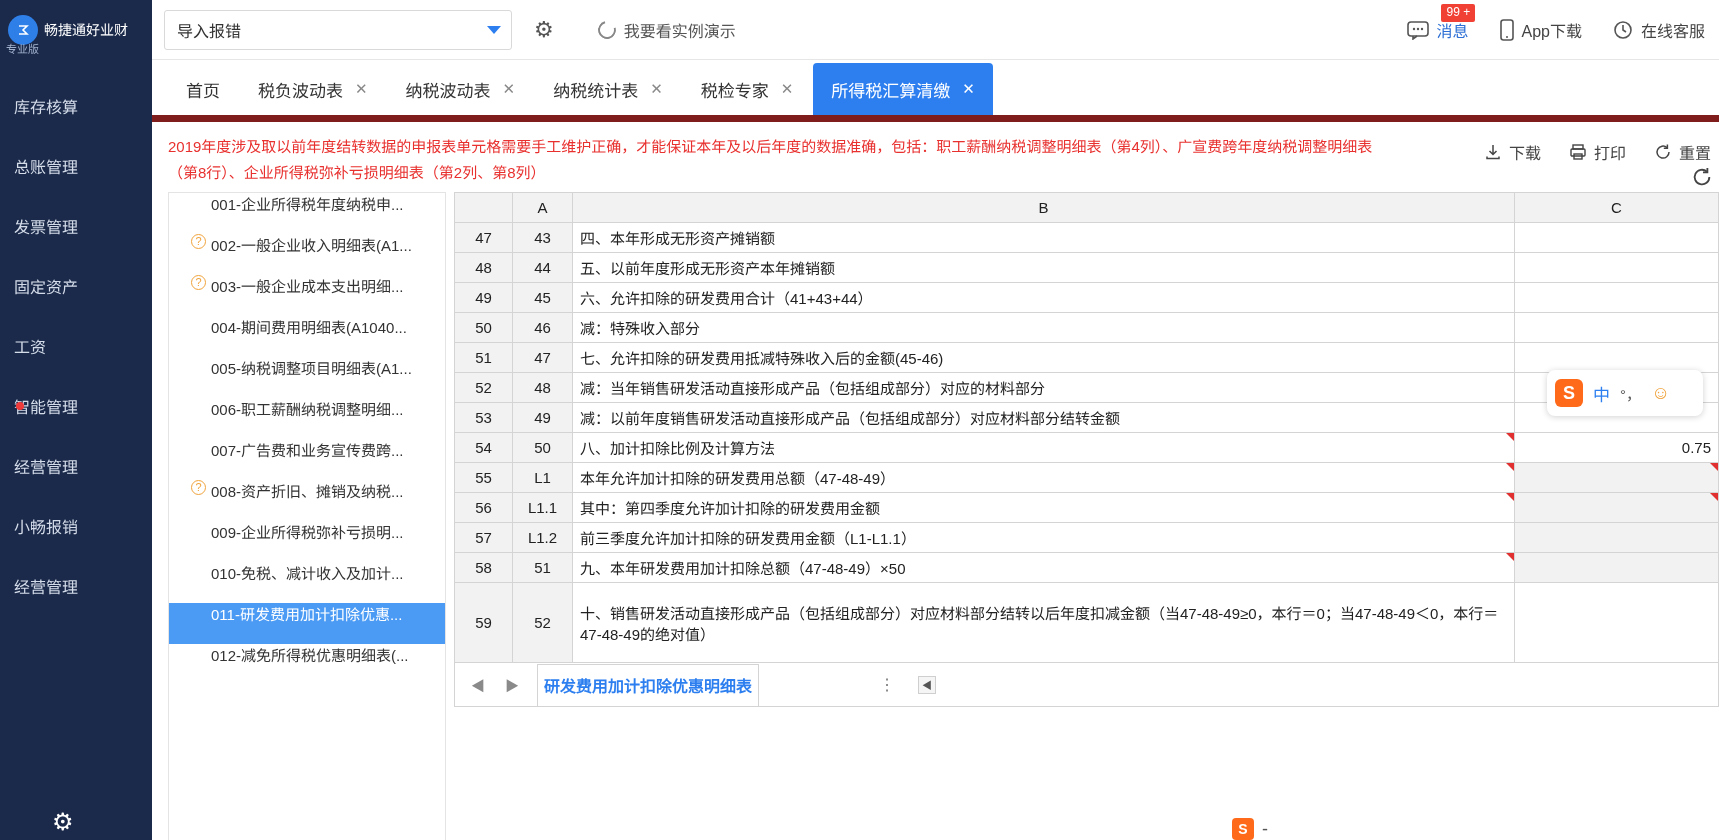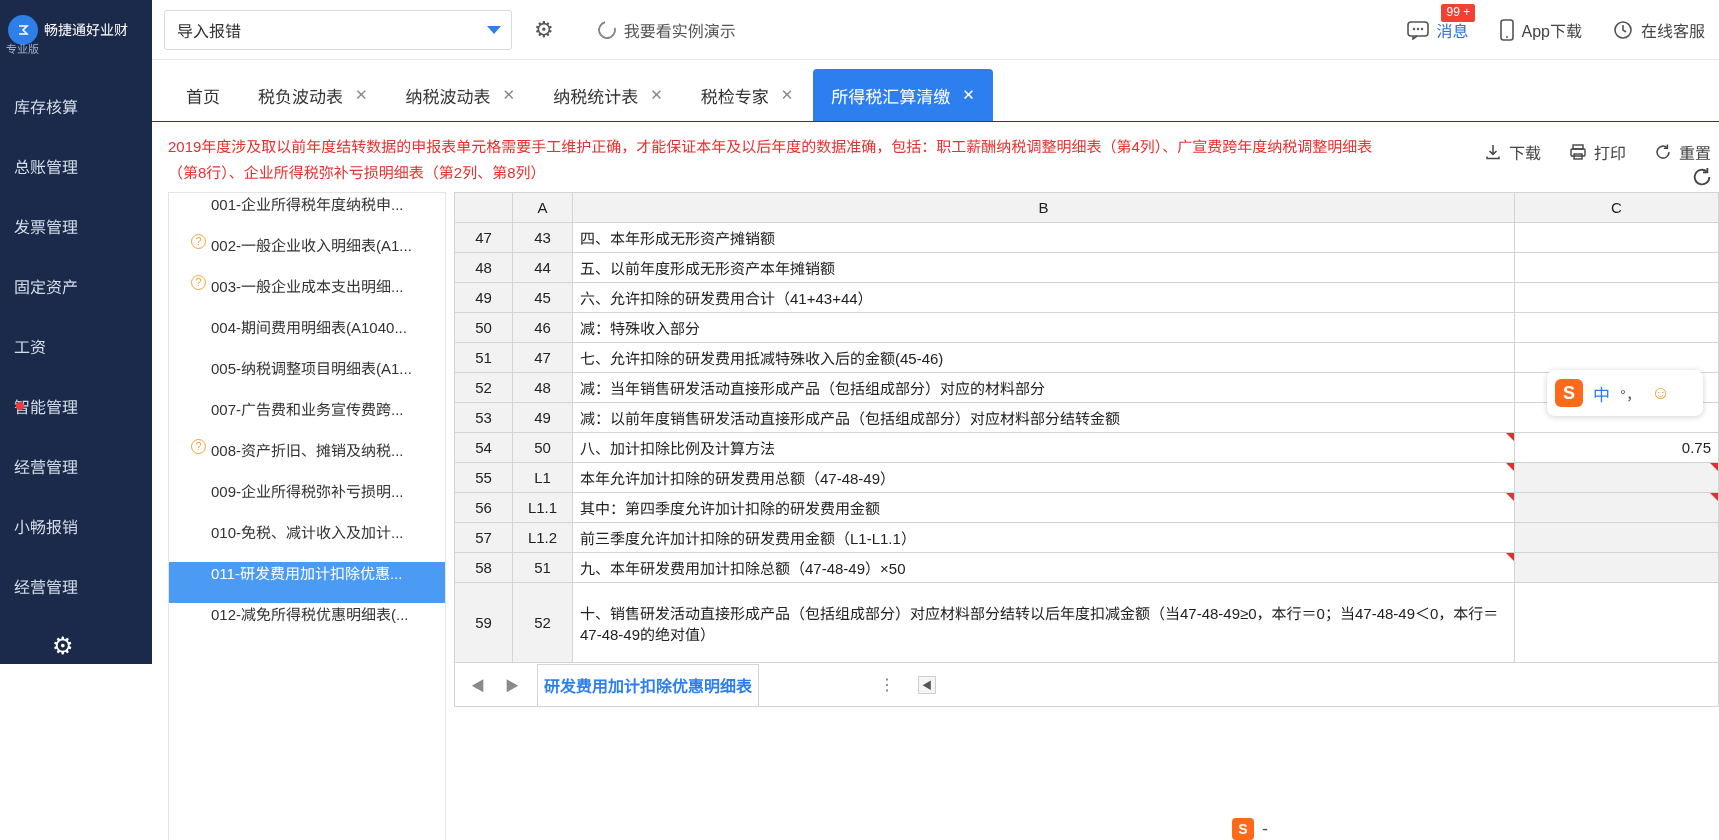--- a/index.html
+++ b/index.html
@@ -13,21 +13,21 @@
   #app {
     position: relative;
     width: 1719px; height: 840px;
     display: flex;
     flex-direction: row;
   }
 
   
   .sidebar {
     width: 152px;
-    height: 664px;
+    height: 840px;
     background: #1b2a4a;
     color: #c8d2e4;
     display: flex;
     flex-direction: column;
     flex: 0 0 152px;
     position: relative;
   }
   .brand {
     height: 60px;
     display: flex;
@@ -184,21 +184,21 @@
   }
   .msg-label { color: #2d6fd4; }
 
   
   .tabbar {
     height: 62px;
     flex: 0 0 62px;
     display: flex;
     align-items: flex-end;
     padding-left: 16px;
-    border-bottom: 1px solid #7f1d1d;
+    border-bottom: 7px solid #7f1d1d;
     background: #fff;
     gap: 2px;
   }
   .tab {
     height: 52px;
     display: flex;
     align-items: center;
     padding: 0 18px;
     font-size: 17px;
     color: #333;
@@ -638,20 +638,23 @@
         </div>
         <div class="tree-item">
           <span class="q-icon">?</span>
           <span>003-一般企业成本支出明细...</span>
         </div>
         <div class="tree-item">
           <span class="pad">004-期间费用明细表(A1040...</span>
         </div>
         <div class="tree-item">
           <span class="pad">005-纳税调整项目明细表(A1...</span>
+        </div>
+        <div class="tree-item">
+          <span class="pad">006-职工薪酬纳税调整明细...</span>
         </div>
         <div class="tree-item">
           <span class="pad">007-广告费和业务宣传费跨...</span>
         </div>
         <div class="tree-item">
           <span class="q-icon">?</span>
           <span>008-资产折旧、摊销及纳税...</span>
         </div>
         <div class="tree-item">
           <span class="pad">009-企业所得税弥补亏损明...</span>

